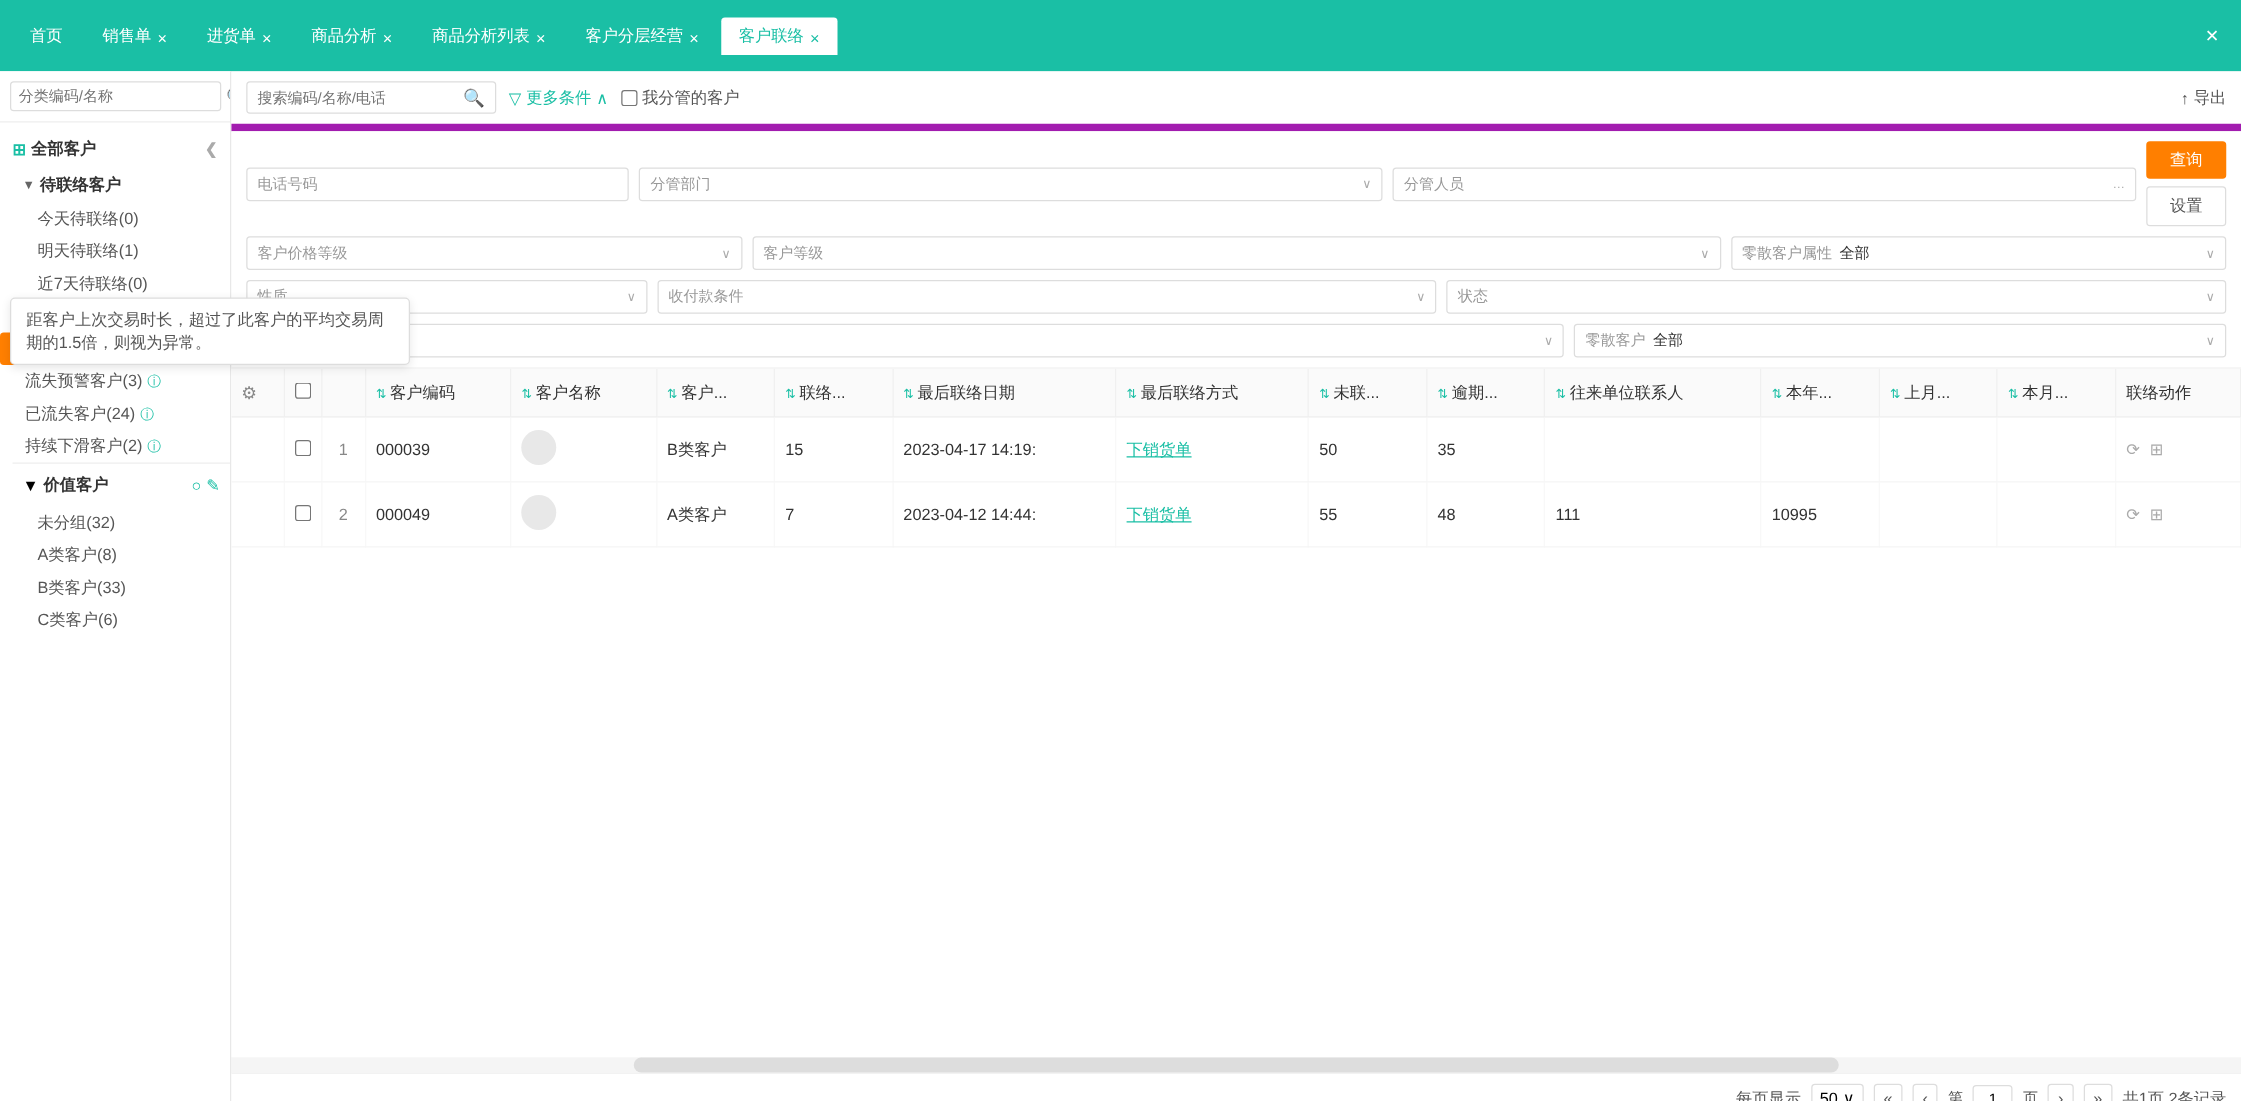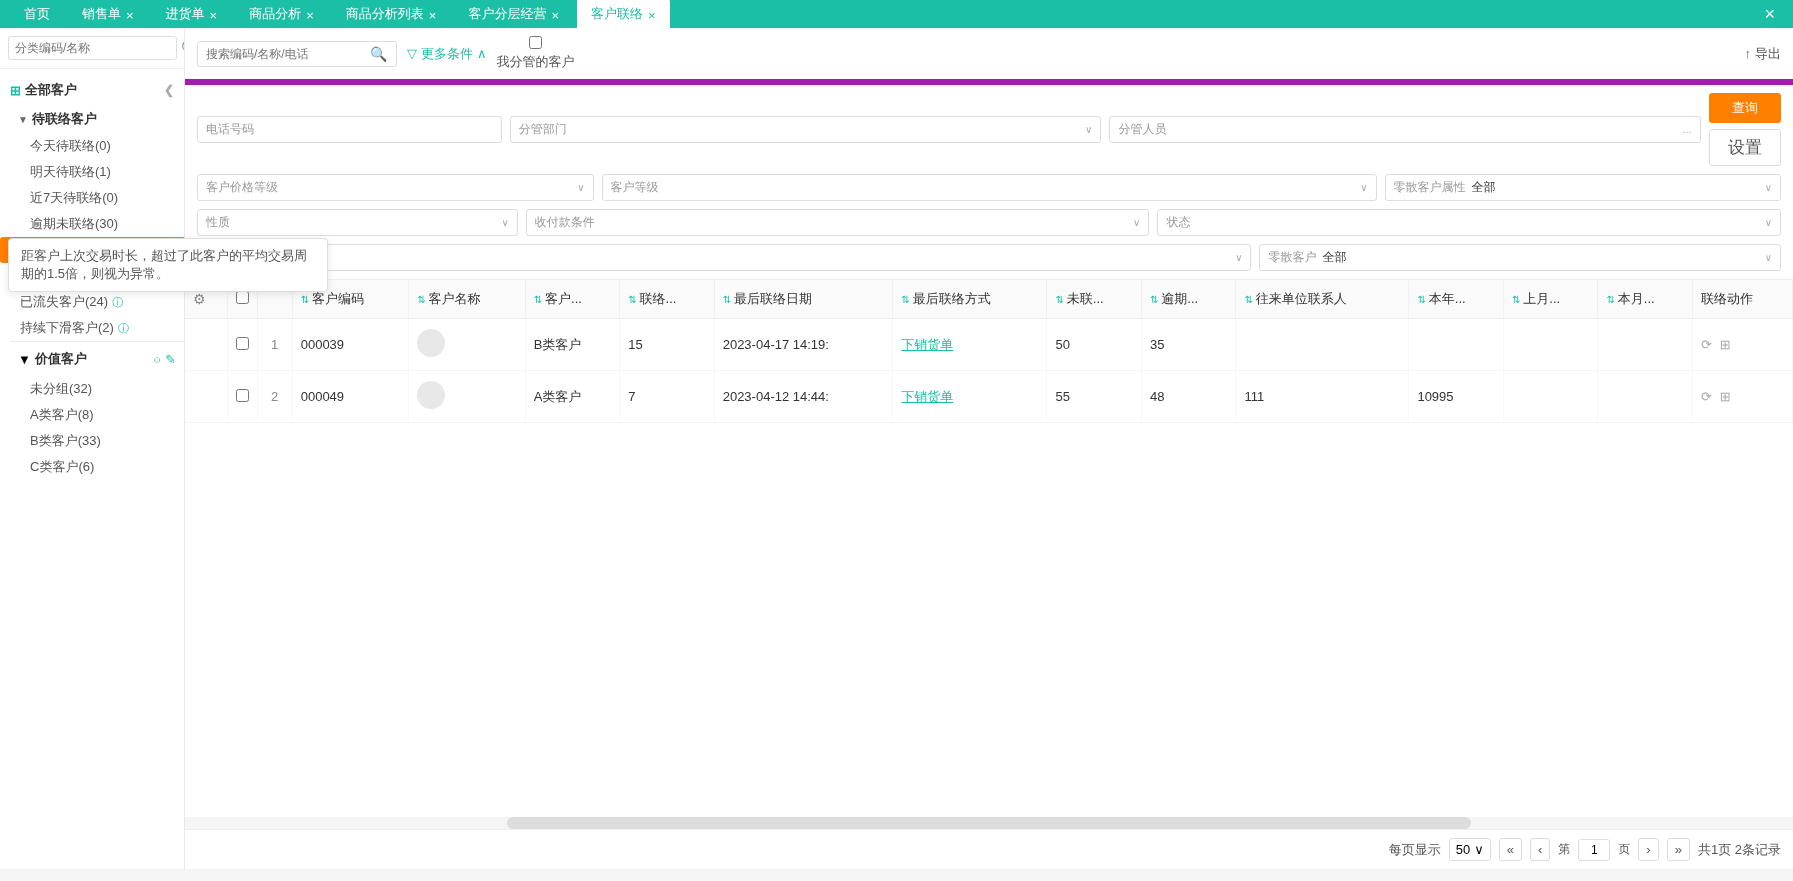--- a/index.html
+++ b/index.html
@@ -1,21 +1,21 @@
 <!DOCTYPE html>
 <html><head>
   <meta charset="utf-8">
   <style>
     * { box-sizing: border-box; margin: 0; padding: 0; font-family: 'Microsoft YaHei', Arial, sans-serif; font-size: 13px; }
     body { background: #f5f5f5; overflow: hidden; width: 1793px; height: 881px; }
 
     
     .top-nav {
       display: flex; align-items: center;
-      background: #1abfa5; height: 28px;
+      background: #1abfa5; height: 57px;
       padding: 0 10px; gap: 4px;
     }
     .nav-tab {
       color: #fff; padding: 6px 14px; cursor: pointer; border-radius: 3px 3px 0 0;
       font-size: 13px; display: flex; align-items: flex-end; gap: 5px; white-space: nowrap;
     }
     .nav-tab.active { background: #fff; color: #1abfa5; }
     .nav-tab.active .close-x { color: #1abfa5; }
     .nav-home { color: #fff; padding: 6px 14px; cursor: pointer; font-size: 13px; }
     .nav-spacer { flex: 1; }
@@ -71,21 +71,21 @@
     }
     .filter-search {
       display: flex; align-items: center; border: 1px solid #ddd; border-radius: 3px;
       padding: 4px 8px; width: 200px; gap: 6px;
     }
     .filter-search input { border: none; outline: none; flex: 1; font-size: 12px; color: #999; }
     .filter-search .s-icon { color: #1abfa5; font-size: 14px; }
     .more-cond-btn {
       display: flex; align-items: center; gap: 4px; color: #1abfa5; cursor: pointer; font-size: 12px;
     }
-    .my-customer-check { display: flex; align-items: center; gap: 4px; color: #555; font-size: 12px; cursor: pointer; flex-direction: column; }
+    .my-customer-check { display: flex; align-items: center; gap: 4px; color: #555; font-size: 12px; cursor: pointer; }
     .filter-spacer { flex: 1; }
     .export-btn { display: flex; align-items: center; gap: 4px; color: #555; cursor: pointer; font-size: 13px; }
 
     
     .adv-filter {
       background: #fff; padding: 8px 12px; border-bottom: 1px solid #eee;
     }
     .filter-row { display: flex; align-items: center; gap: 8px; margin-bottom: 8px; }
     .filter-row:last-child { margin-bottom: 0; }
     .filter-field {
@@ -96,21 +96,21 @@
     .filter-field label { color: #999; font-size: 12px; white-space: nowrap; }
     .filter-field .dropdown-arrow { color: #aaa; font-size: 10px; }
     .filter-field-wide { flex: 2; }
     .filter-actions { display: flex; flex-direction: column; gap: 6px; }
     .btn-query {
       background: #ff7f00; color: #fff; border: none; border-radius: 3px;
       padding: 6px 18px; cursor: pointer; font-size: 13px; white-space: nowrap;
     }
     .btn-settings {
       background: #fff; color: #555; border: 1px solid #ddd; border-radius: 3px;
-      padding: 6px 18px; cursor: pointer; font-size: 17px; white-space: nowrap;
+      padding: 6px 18px; cursor: pointer; font-size: 13px; white-space: nowrap;
     }
     .filter-field-inline { display: flex; align-items: center; border: 1px solid #ddd; border-radius: 3px; padding: 4px 8px; flex: 1; background: #fff; }
     .filter-field-inline label { color: #999; font-size: 12px; margin-right: 6px; white-space: nowrap; }
     .filter-field-inline span { color: #333; font-size: 12px; }
     .filter-field-inline .dropdown-arrow { margin-left: auto; color: #aaa; font-size: 10px; }
     .more-dots { color: #aaa; cursor: pointer; padding: 0 4px; font-size: 16px; }
 
     
     .table-area { flex: 1; overflow: auto; background: #fff; }
     table { width: 100%; border-collapse: collapse; font-size: 13px; }

